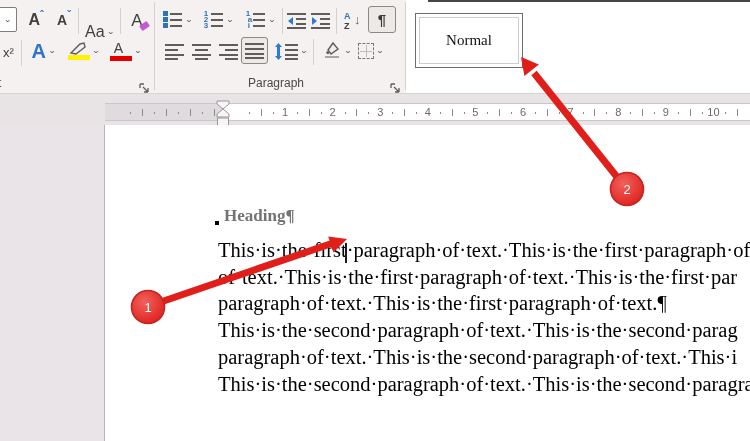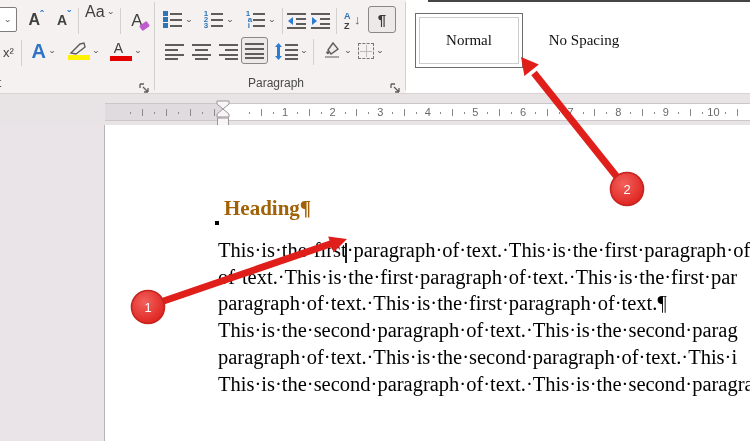--- a/index.html
+++ b/index.html
@@ -59,22 +59,22 @@
   .ruler-white { position:absolute; left:117px; top:0; right:0; bottom:0; background:#fff; }
   .rt { position:absolute; background:#8a8a8a; width:1px; }
   .rt.tall { top:5px; height:7px; } .rt.dot { top:8px; height:2px; }
   .rnum { position:absolute; top:2px; transform:translateX(-50%); font-size:11px; color:#696969; }
   .indent-markers { position:absolute; left:216px; top:100px; width:14px; height:28px; }
 
   
   .doc-area { position:absolute; left:0; top:125px; width:750px; height:316px; background:#fff; }
   .doc-margin-strip { position:absolute; left:0; top:0; width:104px; height:316px; background:#eae4e8; }
   .page-edge { position:absolute; left:104px; top:0; width:1px; height:316px; background:#b7b3b6; }
-  .doc-heading { position:absolute; left:224px; top:71px; font-family:"Liberation Serif","DejaVu Serif",serif;
-                 font-size:21px; font-weight:bold; color:#a16207; white-space:nowrap; }
+  .doc-heading { position:absolute; left:224px; top:81px; font-family:"Liberation Serif","DejaVu Serif",serif;
+                 font-size:17px; font-weight:bold; color:#737373; white-space:nowrap; }
   .heading-bullet { position:absolute; left:215px; top:96px; width:4px; height:4px; background:#000; }
   .doc-body { position:absolute; left:218px; top:112px; width:600px;
               font-family:"Liberation Serif","DejaVu Serif",serif; font-size:20.5px; line-height:26.7px;
               color:#000; word-spacing:2px; }
   .doc-line { white-space:nowrap; }
   .text-cursor { position:absolute; left:345px; top:118px; width:1.5px; height:20px; background:#1a1a1a; }
 
   
   .overlay { position:absolute; left:0; top:0; width:750px; height:441px; pointer-events:none; }
 </style>
@@ -91,21 +91,21 @@
       </div>
       <div class="rbtn" style="left:24px; top:8px; width:24px; height:24px;">
         <span class="glyph-a">A</span>
           <span class="mark-blue">ˆ</span>
       </div>
       <div class="rbtn" style="left:52px; top:8px; width:24px; height:24px;">
         <span class="glyph-a" style="font-size:14px;">A</span>
           <span class="mark-blue">ˇ</span>
       </div>
       <div class="vsep" style="left:78px; top:8px;"></div>
-      <div class="rbtn" style="left:82px; top:0; width:36px; height:24px;">
+      <div class="rbtn" style="left:82px; top:20px; width:36px; height:24px;">
         <span class="glyph-a" style="font-weight:normal;">Aa</span>
         <span class="chev">⌄</span>
       </div>
       <div class="vsep" style="left:120px; top:8px;"></div>
       <div class="rbtn" style="left:124px; top:8px; width:26px; height:24px;">
         <span class="glyph-a" style="font-weight:normal; font-size:17px;">A</span>
         <span style="position:absolute; right:1px; bottom:3px; width:9px; height:6px; background:#c05bcf; transform:rotate(-35deg); border-radius:1px;"></span>
       </div>
 
       <div class="rbtn" style="left:0px; top:40px; width:17px; height:24px;">
@@ -284,21 +284,20 @@
             <path d="M5 5 L10 10 M10 10 L10 6 M10 10 L6 10" stroke="#5f5d5b" stroke-width="1.3" fill="none"></path>
           </svg>
       </span>
     </div>
 
     <div class="vsep-group" style="left:405px;"></div>
 
     <div class="styles-area">
       <div class="styles-topline"></div>
       <div class="style-item style-normal">Normal</div>
-      <div class="style-item style-nospacing">No Spacing</div>
     </div>
   </div>
   <div class="ribbon-bottom"></div>
 
   <div class="ruler-zone">
     <div class="ruler-band" id="ruler-band">
       <div class="ruler-white"></div>
     <span class="rnum" style="left: 180px;">1</span>
         <span class="rt dot" style="left: 144.3px;"></span>
         <span class="rt dot" style="left: 168.1px;"></span>

